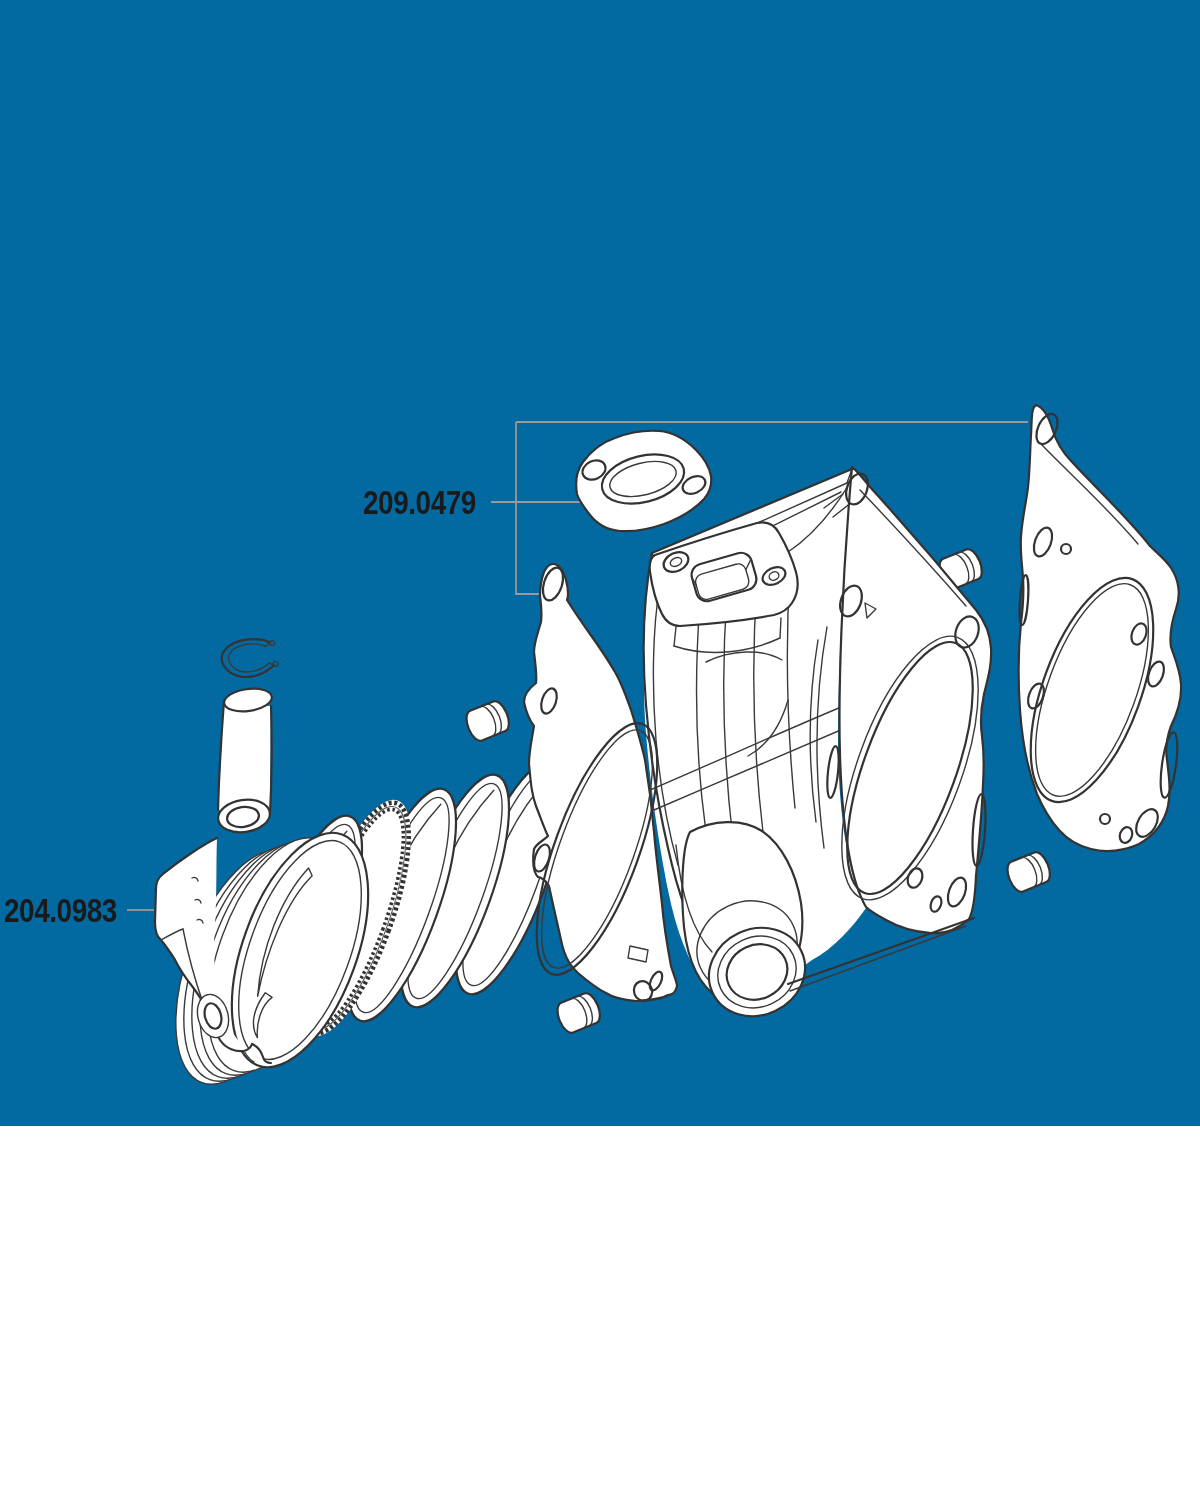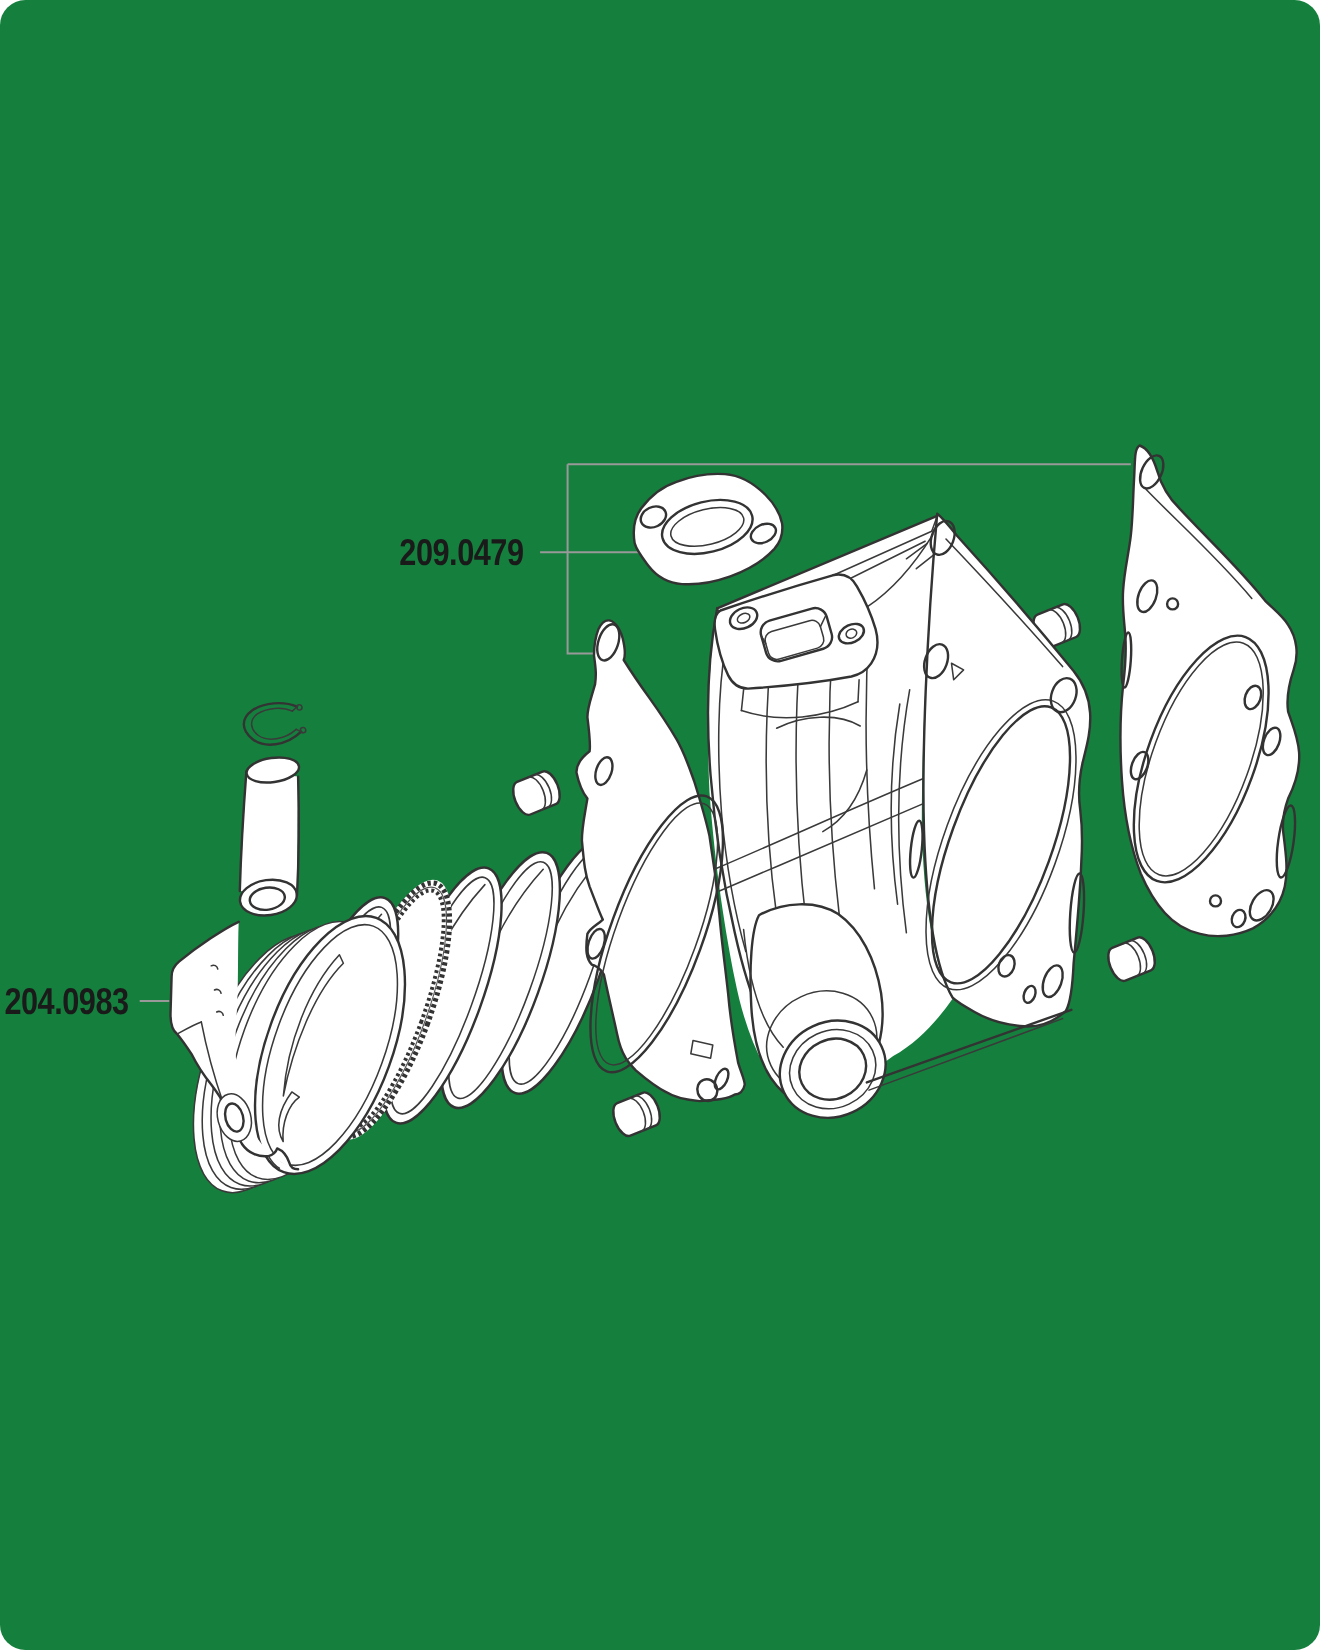--- a/index.html
+++ b/index.html
@@ -1,16 +1,16 @@
 <!DOCTYPE html>
 <html><head>
 <meta charset="utf-8">
 <style>
   html,body{margin:0;padding:0;background:#ffffff;}
-  .page{width:1200px;height:1500px;background:#15803d;position:relative;overflow:hidden;border-radius:23px;}
+  .page{width:1200px;height:1126px;background:#0369a1;position:relative;overflow:hidden;}
   svg{display:block}
   
   .l  {fill:none;stroke:#333;stroke-width:2.2;stroke-linecap:round;stroke-linejoin:round;}
   .t  {fill:none;stroke:#3a3a3a;stroke-width:1.4;stroke-linecap:round;stroke-linejoin:round;}
   .o  {fill:#fff;stroke:#333;stroke-width:2.2;stroke-linejoin:round;}
   .of {fill:#fff;stroke:none;}
   .ot {fill:#fff;stroke:#3a3a3a;stroke-width:1.4;stroke-linejoin:round;}
   .leader{fill:none;stroke:#999;stroke-width:1.8;}
   .code{font-family:"Liberation Sans","DejaVu Sans",sans-serif;font-weight:700;font-size:34px;fill:#1a1a1a;letter-spacing:-0.5px;}
 </style>

